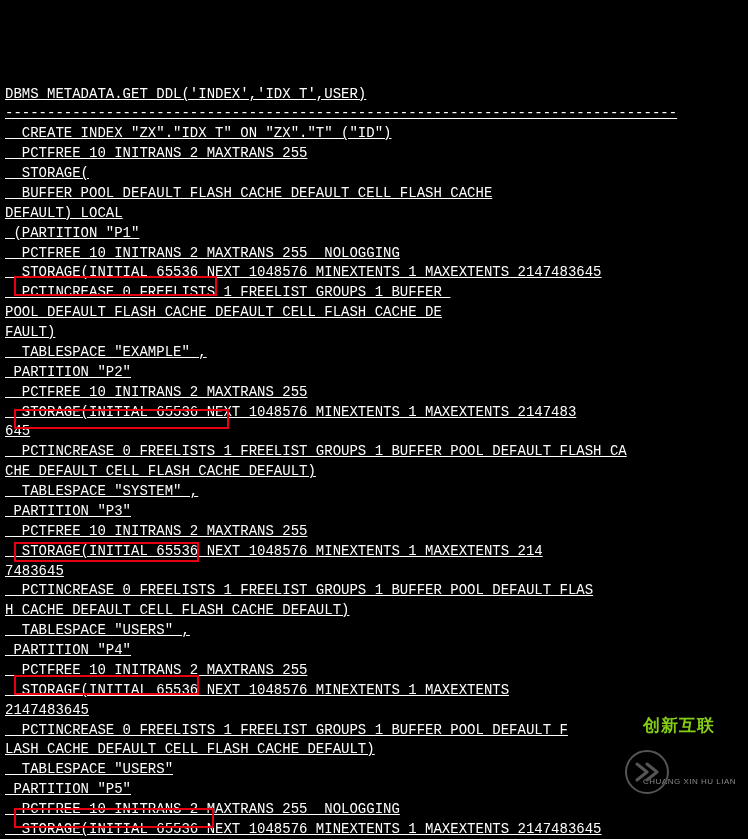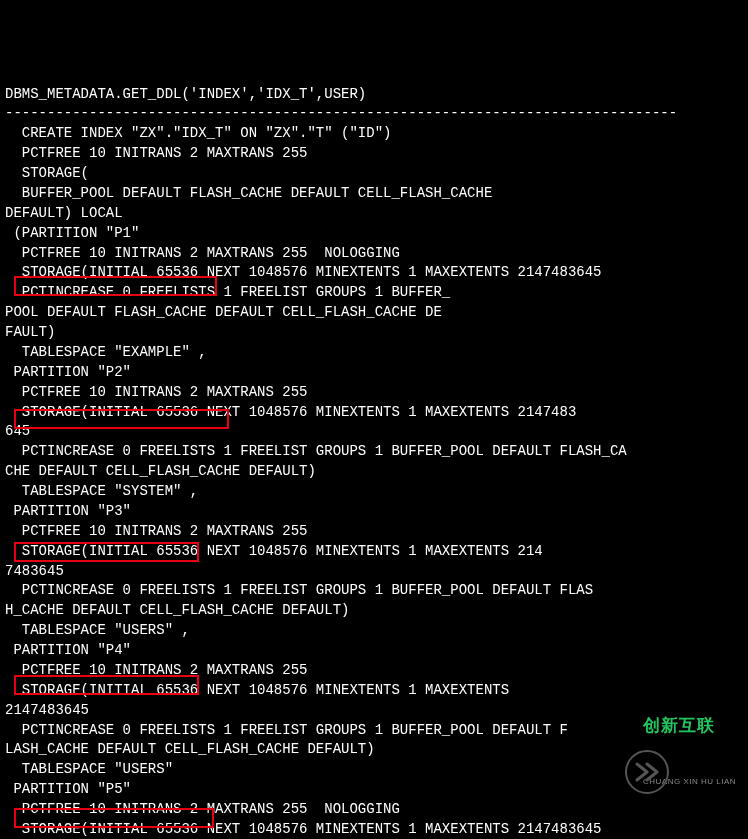--- a/index.html
+++ b/index.html
@@ -10,21 +10,21 @@
     font-family: "Courier New", Consolas, monospace;
     font-size: 14px;
     line-height: 1.42;
     white-space: pre;
     width: 748px;
     height: 839px;
     box-sizing: border-box;
     overflow: hidden;
     position: relative;
   }
-  .line { display: block; }
+  .line { display: block; text-decoration: underline; }
   .highlight-box {
     position: absolute;
     border: 2px solid #E60012;
     pointer-events: none;
     box-sizing: border-box;
   }
   .watermark {
     position: absolute;
     bottom: 12px;
     right: 12px;
@@ -36,21 +36,21 @@
   .watermark-logo {
     width: 44px;
     height: 44px;
     position: relative;
   }
   .watermark-logo svg { width: 44px; height: 44px; }
   .watermark-text {
     font-family: "Microsoft YaHei", Arial, sans-serif;
     font-size: 17px;
     font-weight: 700;
-    color: #22c55e;
+    color: #84cc16;
     letter-spacing: 1px;
     line-height: 1.1;
   }
   .watermark-sub {
     font-family: Arial, sans-serif;
     font-size: 8px;
     color: #888;
     letter-spacing: 0.5px;
   }
 </style>

